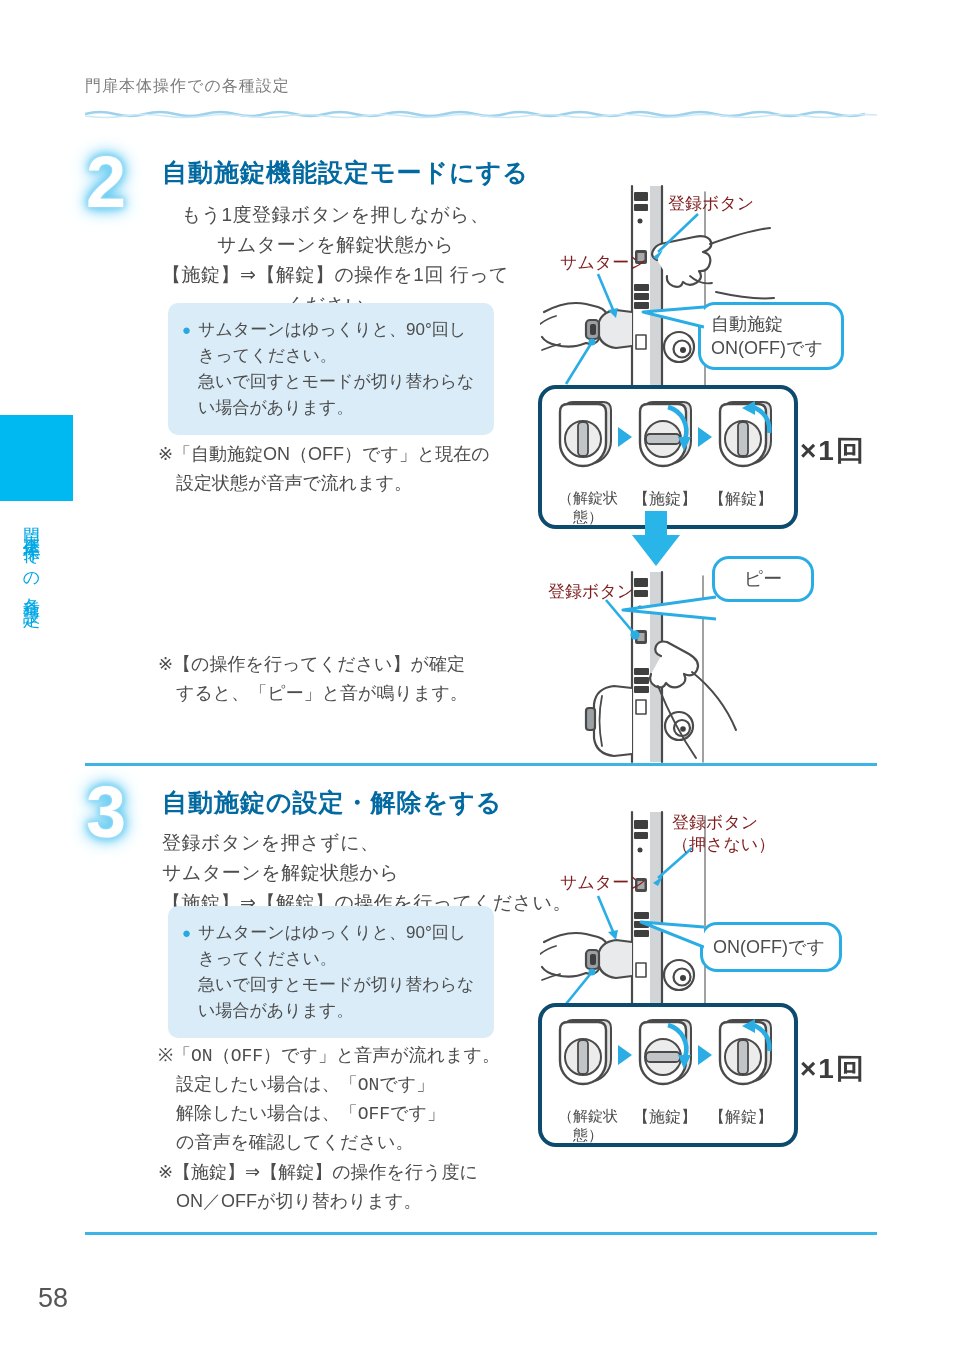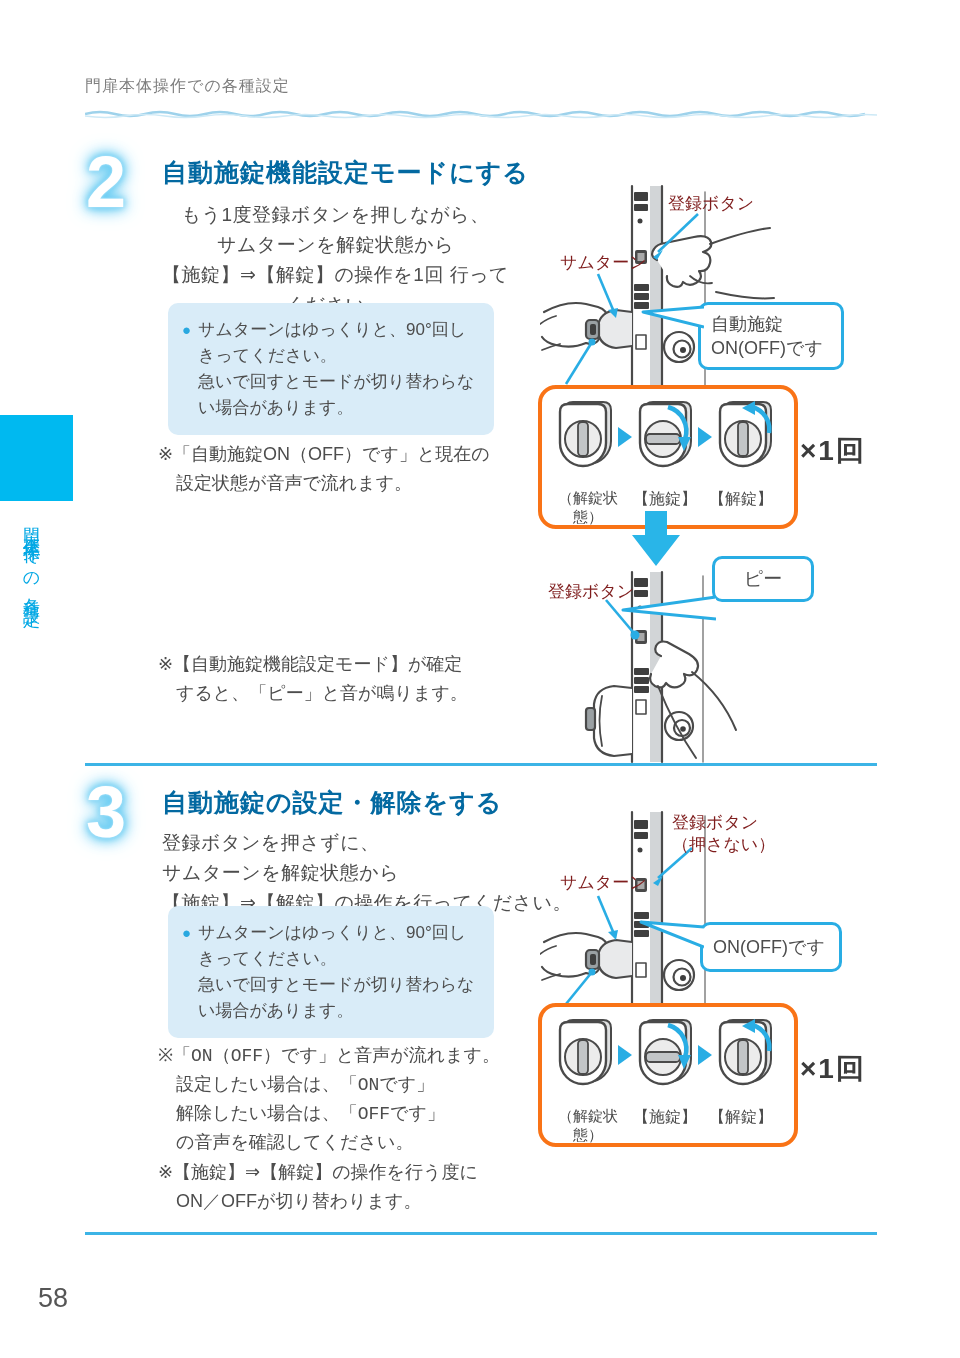--- a/index.html
+++ b/index.html
@@ -20,25 +20,25 @@
            text-shadow:0 0 2px #bfe9fb,0 0 5px #8ed9f7,0 0 9px #55c6f1,0 0 15px #55c6f1,0 0 20px #7fd2f4;}
   .steptitle{font-size:25px;font-weight:bold;color:#0369a1;letter-spacing:1px;}
   .body-text{font-size:19px;line-height:30px;color:#4d4d4d;letter-spacing:0.5px;}
   .callout{background:#d9ecf8;border-radius:10px;width:300px;padding:14px 12px 14px 14px;
            display:flex;gap:7px;align-items:flex-start;}
   .callout .bullet{color:#29a8e0;font-size:15px;line-height:26px;}
   .callout .ctext{font-size:17px;line-height:26px;color:#4d4d4d;}
   .note{font-size:18px;line-height:29px;color:#4d4d4d;}
 
   .diag-label{font-size:17px;color:#7f1d1d;line-height:22px;}
-  .bubble{background:#fff;border:3px solid #29ade4;border-radius:10px;font-size:18px;
+  .bubble{background:#fff;border:3px solid #29ade4;border-radius:17px;font-size:18px;
           line-height:24px;color:#4d4d4d;z-index:2;}
   .tail{z-index:3;}
 
-  .lockbox{width:252px;height:136px;border:4px solid #f97316;border-radius:18px;background:#fff;}
+  .lockbox{width:252px;height:136px;border:4px solid #0c4a6e;border-radius:18px;background:#fff;}
   .lockbox .lk{position:absolute;}
   .lk-label{position:absolute;top:100px;font-size:15px;color:#4d4d4d;text-align:center;}
   .times{font-size:28px;font-weight:bold;color:#3c3c3c;letter-spacing:2px;}
 
   .divider{height:3px;background:#3cb4e6;width:792px;left:85px;}
   .pagenum{left:38px;top:1283px;font-size:27px;color:#555;}
   svg{display:block;}
 </style>
 </head>
 <body>
@@ -158,21 +158,21 @@
     <div class="lk-label" style="left:2px;width:88px;">（解錠状態）</div>
     <div class="lk-label" style="left:88px;width:70px;font-size:16px;">【施錠】</div>
     <div class="lk-label" style="left:162px;width:74px;font-size:16px;">【解錠】</div>
   </div>
   <div class="abs times" style="left:800px;top:432px;">×1回</div>
 
   <svg class="abs" style="left:632px;top:511px;" width="48" height="56" viewBox="0 0 48 56">
     <polygon points="13,0 35,0 35,24 48,24 24,55 0,24 13,24" fill="#29b5e8"></polygon>
   </svg>
 
-  <div class="abs note hang" style="left:158px;top:650px;width:390px;">※【自動施錠機能設定モード】が確定
+  <div class="abs note hang" style="left:158px;top:650px;width:390px;">※【の操作を行ってください】が確定
 すると、「ピー」と音が鳴ります。</div>
 
   <svg class="abs" style="left:540px;top:568px;" width="360" height="197" viewBox="0 0 360 197">
     <g stroke="#4a4a4a" stroke-width="2.2" fill="none" stroke-linecap="round" stroke-linejoin="round">
       <rect x="110" y="4" width="12" height="190" fill="#d2d5d7" stroke="none"></rect>
       <line x1="92" y1="4" x2="92" y2="194"></line>
       <line x1="122" y1="4" x2="122" y2="194"></line>
       <line x1="163" y1="8" x2="163" y2="194" stroke="#8a8a8a" stroke-width="1.6"></line>
       <g fill="#3f3f3f" stroke="none">
         <rect x="94" y="10" width="14" height="9" rx="1"></rect>

